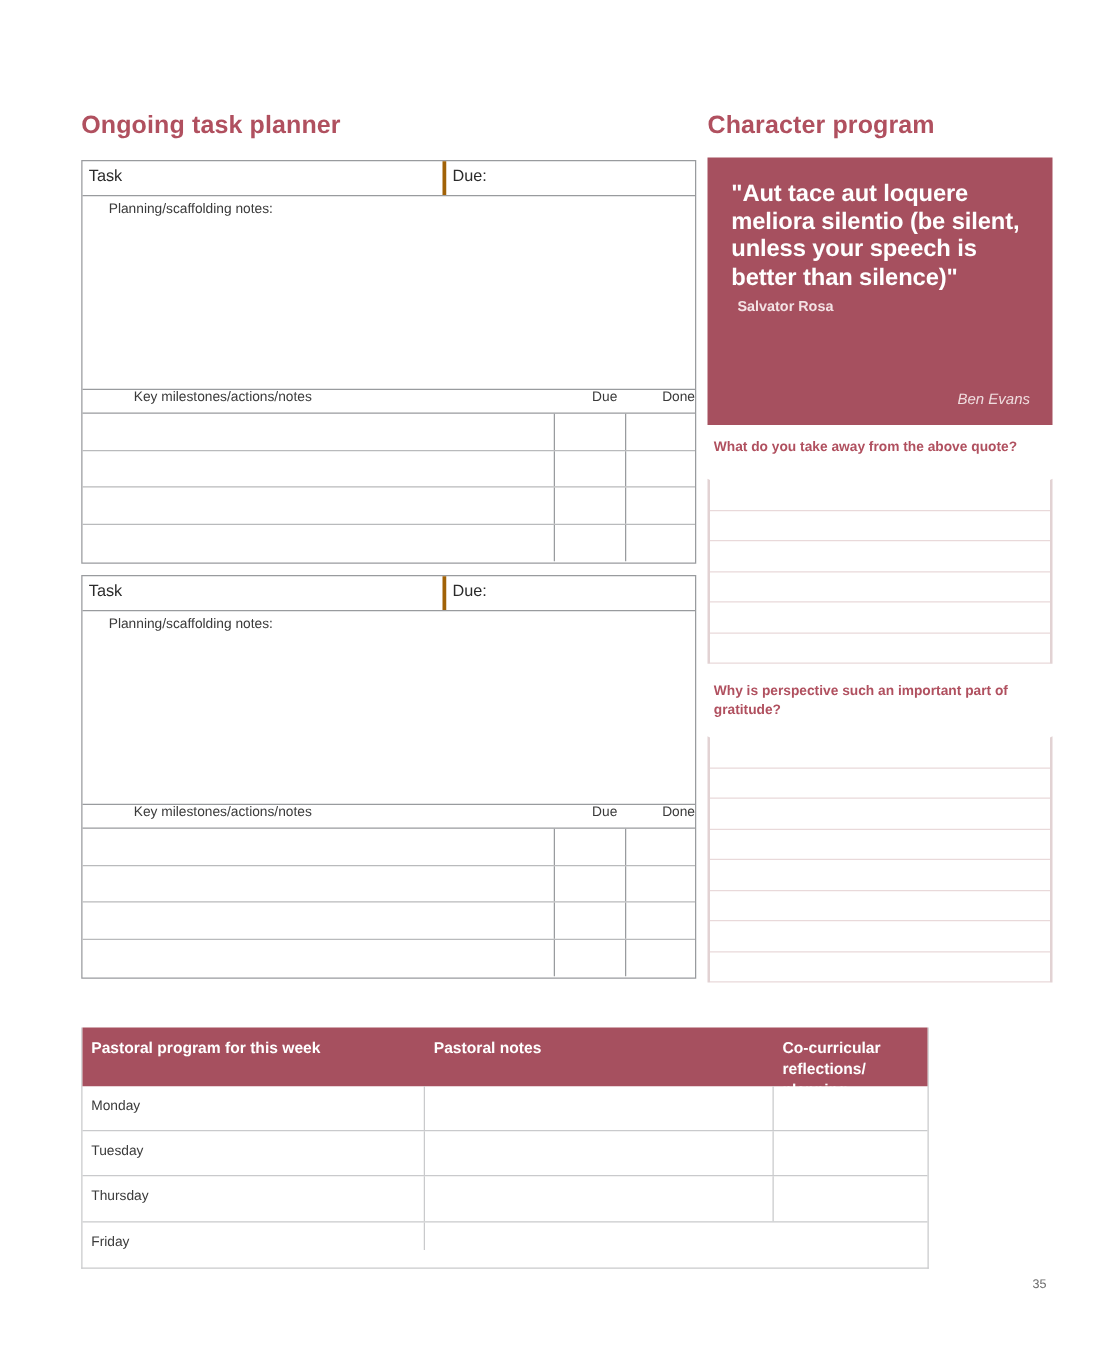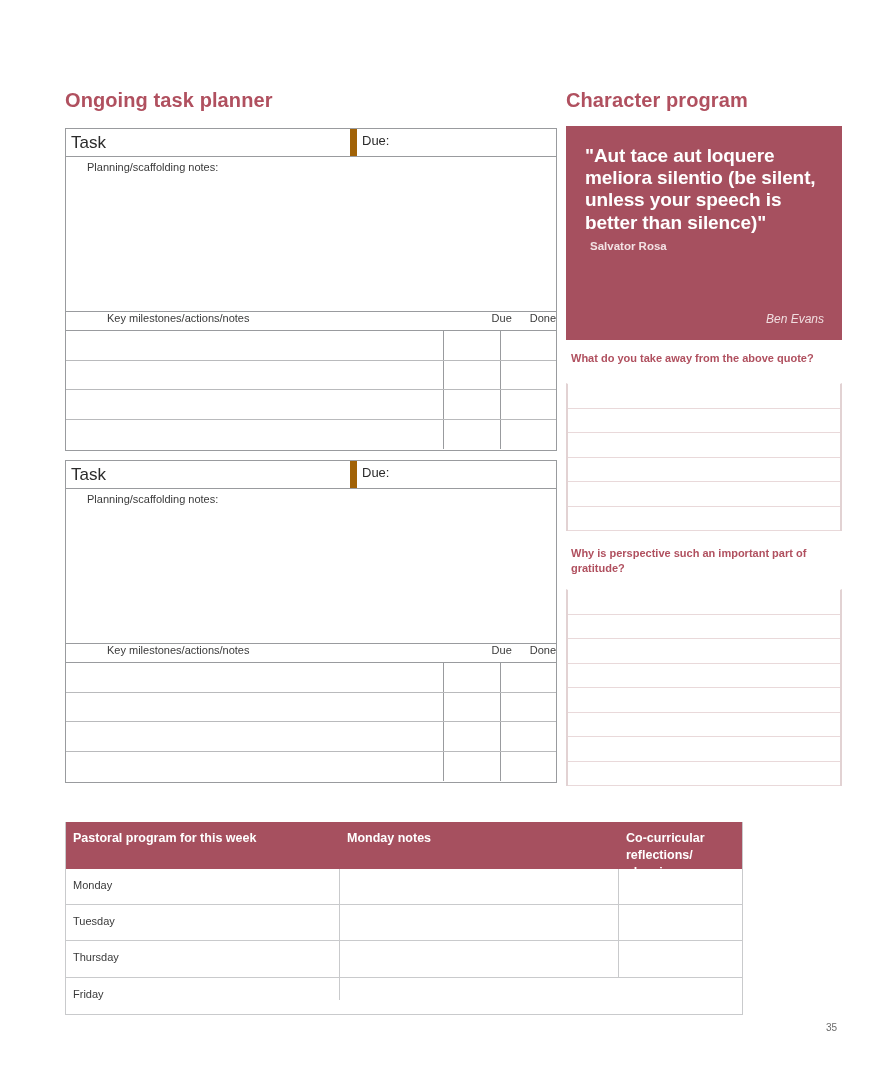--- a/index.html
+++ b/index.html
@@ -50,23 +50,23 @@
   .task-row {
     display: flex;
     height: 28px;
     border-bottom: 1px solid #999b9e;
     box-sizing: border-box;
   }
   .task-cell-label {
     width: 291px;
     box-sizing: border-box;
     padding: 4px 0 0 5px;
-    font-size: 17px;
+    font-size: 13px;
     color: #2b2b2b;
-    border-right: 7px solid #a16207;
+    border-right: 3px solid #a16207;
   }
   .task-cell-due {
     flex: 1;
     box-sizing: border-box;
     padding: 4px 0 0 5px;
     font-size: 13px;
     color: #2b2b2b;
   }
 
   .notes-area {
@@ -94,21 +94,21 @@
   }
   .mh-notes {
     width: 378px;
     box-sizing: border-box;
     padding-left: 5px;
     margin-left: 36px;
   }
   .mh-due {
     width: 57px;
     box-sizing: border-box;
-    text-align: center;
+    text-align: left;
   }
   .mh-done {
     flex: 1;
     box-sizing: border-box;
     text-align: right;
   }
 
   .milestone-row {
     display: flex;
     height: 29.5px;
@@ -357,21 +357,21 @@
     <div class="writing-line"></div>
     <div class="writing-line"></div>
     <div class="writing-line"></div>
     <div class="writing-line"></div>
     <div class="writing-line"></div>
   </div>
 
   <div class="week-table">
     <div class="week-head">
       <div class="wh-1">Pastoral program for this week</div>
-      <div class="wh-2">Monday notes</div>
+      <div class="wh-2">Pastoral notes</div>
       <div class="wh-3">Co-curricular reflections/ planning:</div>
     </div>
     <div class="week-row">
       <div class="wr-day">Monday</div>
       <div class="wr-reading"></div>
       <div class="wr-cocurricular"></div>
     </div>
     <div class="week-row">
       <div class="wr-day">Tuesday</div>
       <div class="wr-reading"></div>

